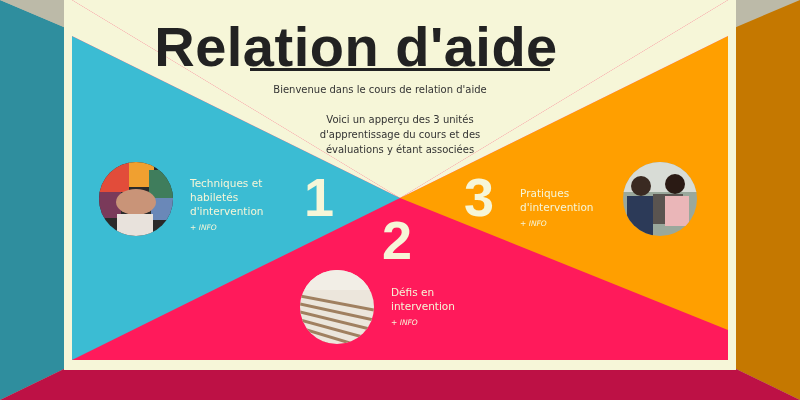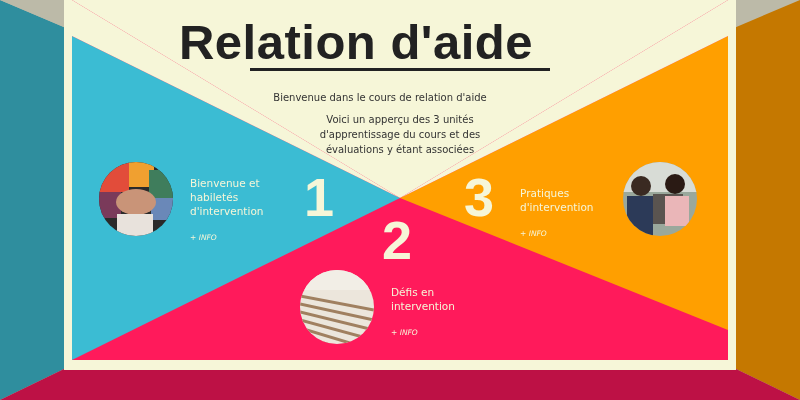--- a/index.html
+++ b/index.html
@@ -1,24 +1,24 @@
 <!DOCTYPE html>
 <html><head>
 <meta charset="utf-8">
 <style>
   html,body{margin:0;padding:0;}
   body{width:800px;height:400px;overflow:hidden;position:relative;font-family:"DejaVu Sans",sans-serif;background:#bcbaa8;}
   .bg{position:absolute;left:0;top:0;width:800px;height:400px;}
-  .title{position:absolute;left:0;width:712px;top:14px;text-align:center;font-family:"Liberation Sans",sans-serif;font-weight:bold;font-size:49px;color:#222;letter-spacing:0.5px;}
+  .title{position:absolute;left:0;width:712px;top:14px;text-align:center;font-family:"Liberation Sans",sans-serif;font-weight:bold;font-size:56px;color:#222;letter-spacing:0.5px;}
   .title-rule{position:absolute;left:250px;top:68px;width:300px;height:3px;background:#222;}
-  .welcome{position:absolute;left:0;width:760px;top:84px;text-align:center;font-size:10px;color:#333;margin-top:8px;}
+  .welcome{position:absolute;left:0;width:760px;top:84px;text-align:center;font-size:10px;color:#333;}
   .intro{position:absolute;left:300px;width:200px;top:112px;text-align:center;font-size:10px;line-height:15px;color:#333;}
   .num{position:absolute;font-family:"Liberation Sans",sans-serif;font-weight:bold;font-size:54px;color:#f6f6d8;}
   .unit{position:absolute;font-size:10.5px;line-height:14px;color:#f6f6d8;}
-  .info{display:block;font-size:7.5px;font-style:italic;margin-top:13px;cursor:pointer;}
+  .info{display:block;font-size:7.5px;font-style:italic;margin-top:3px;cursor:pointer;}
   .photo{position:absolute;width:74px;height:74px;border-radius:50%;overflow:hidden;}
 </style>
 </head>
 <body>
 
 <svg class="bg" viewBox="0 0 800 400" width="800" height="400">
 
   <rect x="0" y="0" width="800" height="400" fill="#bcbaa8"></rect>
   <polygon points="0,0 66,28 66,368 0,400" fill="#2f8e9e"></polygon>
   <polygon points="800,0 734,28 734,368 800,400" fill="#c57800"></polygon>
@@ -48,21 +48,21 @@
     <rect x="30" y="0" width="25" height="25" fill="#f0a030"></rect>
     <rect x="50" y="8" width="24" height="30" fill="#3f7d5c"></rect>
     <rect x="0" y="30" width="22" height="26" fill="#7a3a5a"></rect>
     <rect x="52" y="36" width="22" height="22" fill="#6a88b8"></rect>
     <ellipse cx="37" cy="40" rx="20" ry="13" fill="#c99478"></ellipse>
     <rect x="18" y="52" width="36" height="22" fill="#e8e2dc"></rect>
   </svg>
 </div>
 <div class="num" style="left:304px;top:166px;">1</div>
 <div class="unit" style="left:190px;top:176px;">
-  <span>Bienvenue et</span><br>
+  <span>Techniques et</span><br>
   <span>habiletés</span><br>
   <span>d'intervention</span>
   <span class="info">+ INFO</span>
 </div>
 
 <div class="num" style="left:382px;top:209px;">2</div>
 <div class="photo" style="left:300px;top:270px;">
   <svg width="74" height="74" viewBox="0 0 74 74">
     <rect width="74" height="74" fill="#ece6dc"></rect>
     <rect x="0" y="0" width="74" height="20" fill="#f2eee6"></rect>

